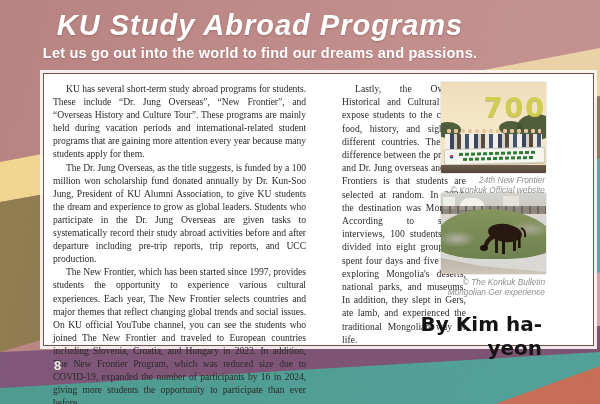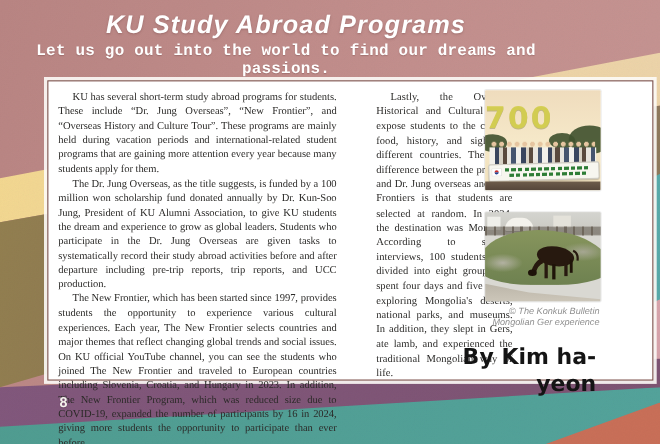--- a/index.html
+++ b/index.html
@@ -21,24 +21,24 @@
     clip-path:polygon(0 352px,600px 326px,600px 360px,0 392px);}
   .bg-tealB{background:linear-gradient(100deg,#4f9c90 0%,#53a39b 100%);
     clip-path:polygon(0 388px,600px 352px,600px 404px,0 404px);}
   .bg-salmon{background:#c96f58;
     clip-path:polygon(600px 366px,600px 404px,495px 404px);}
   .texture{position:absolute;inset:0;opacity:.06;pointer-events:none;mix-blend-mode:multiply;}
 
   .masthead{position:absolute;left:0;top:9px;width:520px;text-align:center;color:#fff;}
   .title{
     font-family:"Liberation Sans",sans-serif;font-weight:bold;font-style:italic;
-    font-size:23px;letter-spacing:1px;text-shadow:0 1px 2px rgba(95,55,55,.35);
+    font-size:29px;letter-spacing:1px;text-shadow:0 1px 2px rgba(95,55,55,.35);
   }
   .subtitle{
-    font-family:Liberation Mono, monospace;font-weight:bold;
+    font-family:Liberation Sans, sans-serif;font-weight:bold;
     font-size:14.5px;margin-top:3px;letter-spacing:.2px;text-shadow:0 1px 1px rgba(95,55,55,.3);
   }
 
   .content-box{
     position:absolute;left:43px;top:73px;width:504px;height:271px;
     background:#ffffff;border:1.2px solid #7b4f49;
     box-shadow:0 0 0 3px rgba(253,251,247,.9);
     padding-left:45px;
   }
   .col{position:absolute;top:8px;color:#2b2a28;text-align:justify;}
@@ -59,21 +59,21 @@
     font-family:"DejaVu Sans",sans-serif;font-weight:bold;font-size:20px;color:#141414;
   }
 
   
   .photo1{top:0;height:91px;background:linear-gradient(#efdcbd 0%,#f6e9c9 55%,#f2e3c0 75%);}
   .blob{position:absolute;background:#41522f;opacity:.92;border-radius:50%;}
   .blob.t1{left:-6px;top:40px;width:26px;height:16px;}
   .blob.t2{left:58px;top:39px;width:24px;height:14px;}
   .blob.t3{left:76px;top:32px;width:38px;height:26px;}
   .big-num{
-    position:absolute;left:0;top:10px;width:105px;text-align:left;
+    position:absolute;left:0;top:10px;width:105px;text-align:right;
     font-family:"DejaVu Sans",sans-serif;font-weight:bold;font-size:27px;
     color:rgba(211,206,78,.95);letter-spacing:2px;text-shadow:0 1px 0 rgba(120,115,40,.4);
   }
   .heads{position:absolute;left:5px;top:46px;width:95px;height:7px;
     background:radial-gradient(circle 2px at 3px 3px,#e6c5a0 2px,transparent 2.3px);
     background-size:7px 7px;background-repeat:repeat-x;}
   .crowd{position:absolute;left:4px;top:52px;width:97px;height:17px;
     background:repeating-linear-gradient(90deg,#f2f0ea 0 5px,#39455e 5px 9px,#d8d2c5 9px 12px,#5a4a3e 12px 16px,#e9e6df 16px 20px,#46556f 20px 24px);
     filter:blur(.4px);}
   .banner{position:absolute;left:3px;top:66px;width:99px;height:14px;
@@ -168,20 +168,24 @@
             <rect width="9" height="7" fill="#fff" stroke="#bbb" stroke-width=".4"></rect>
             <path d="M2.6 3.5a1.9 1.9 0 0 1 3.8 0z" fill="#c8302e"></path>
             <path d="M6.4 3.5a1.9 1.9 0 0 1-3.8 0z" fill="#25418f"></path>
           </svg>
           <div class="banner-line l1"></div>
           <div class="banner-line l2"></div>
         </div>
         <div class="ground1"></div>
       </div>
 
+      <div class="caption" style="top:93px;">
+        <div>24th New Frontier</div>
+        <div>© Konkuk Official website</div>
+      </div>
 
       <div class="photo photo2">
         <div class="p2top"></div>
         <div class="bldg b1"></div>
         <div class="bldg b2"></div>
         <div class="ger"></div>
         <div class="fence"></div>
         <div class="mound"></div>
         <svg class="cow" width="56" height="40" viewBox="0 0 56 40">
           <ellipse cx="34" cy="16" rx="17" ry="9" fill="#27190f" transform="rotate(8 34 16)"></ellipse>

